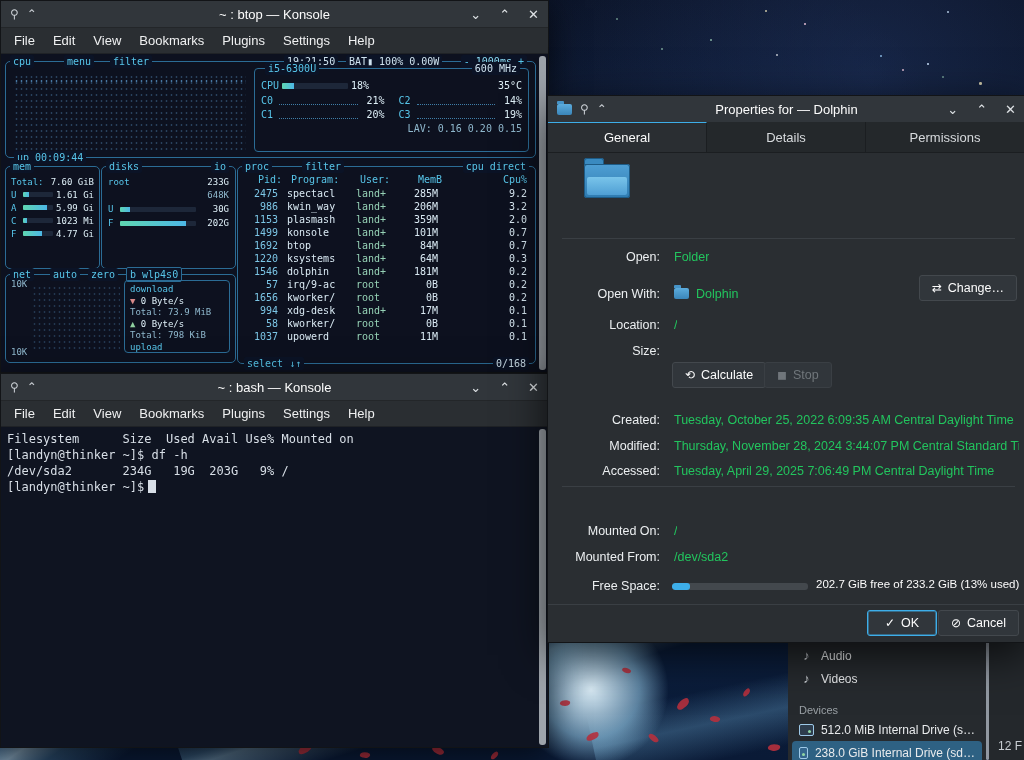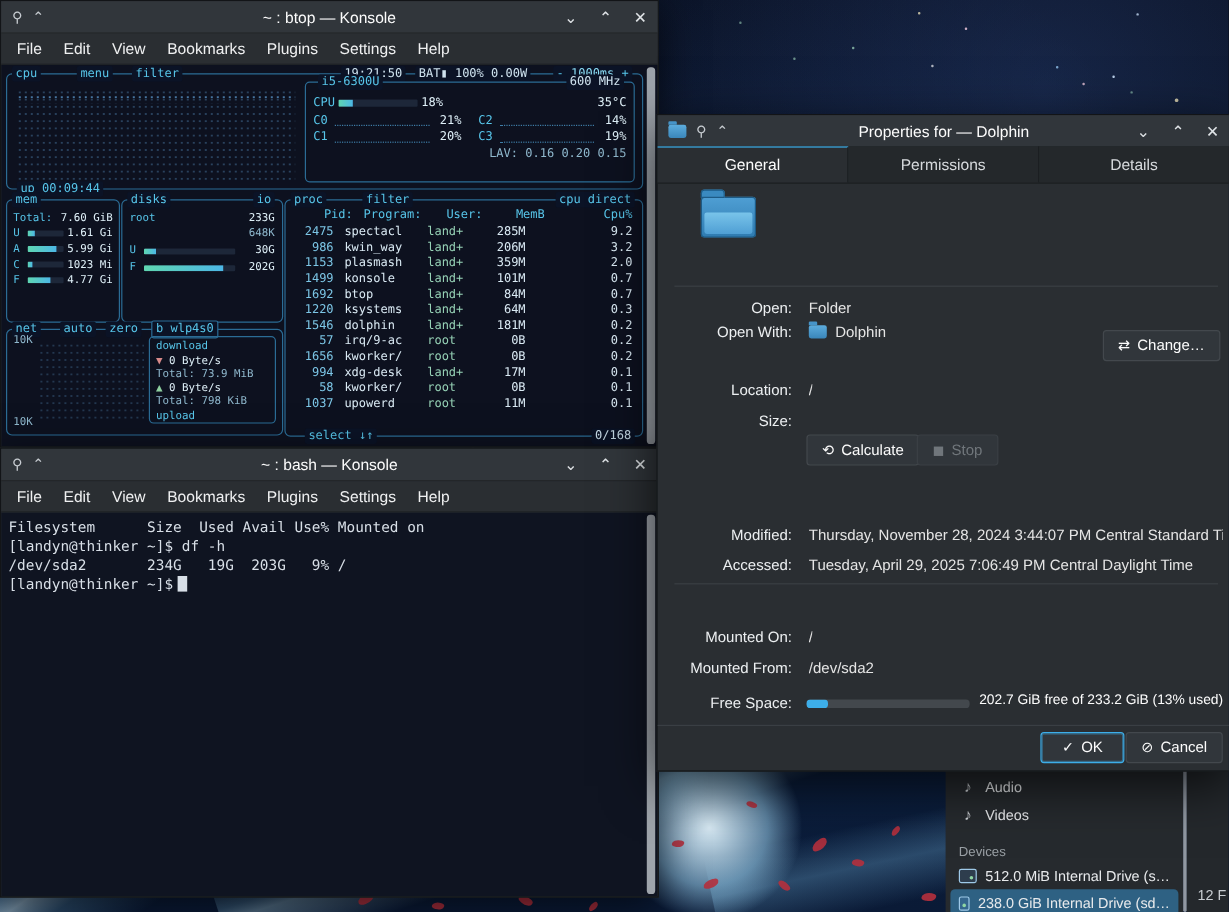--- a/index.html
+++ b/index.html
@@ -64,21 +64,21 @@
   
   .dialog{position:absolute;left:547px;top:95px;width:477px;height:546px;background:#2a2e32;
     border:1px solid #121417;box-shadow:0 12px 40px rgba(0,0,0,.7);z-index:5}
   .dlg-tabs{position:absolute;left:0;top:26px;right:0;height:30px;display:flex;background:#24282b;border-bottom:1px solid #1b1e21}
   .dlg-tab{flex:1;display:flex;align-items:center;justify-content:center;font-size:13px;color:#d7dadd;
     border-right:1px solid #1b1e21;background:#24282b}
   .dlg-tab.active{background:#2a2e32;color:#fcfcfc;border-top:1px solid #3daee9}
   .sep{position:absolute;left:14px;right:10px;height:1px;background:#3a3f44}
   .frow{position:absolute;left:0;right:6px;display:flex;align-items:center;font-size:12.5px;height:22px}
   .flabel{width:112px;min-width:112px;text-align:right;padding-right:14px;color:#eceff1}
-  .fvalue{color:#e5e5e5;white-space:nowrap;overflow:hidden}
+  .fvalue{color:#22c55e;white-space:nowrap;overflow:hidden}
   .btn{display:inline-flex;align-items:center;justify-content:center;gap:6px;background:#31363b;
     border:1px solid #43484d;border-radius:3px;color:#fcfcfc;font-size:12.5px;padding:0 12px;height:26px;
     font-family:"Liberation Sans",sans-serif}
   .btn.focus{border-color:#3daee9;box-shadow:inset 0 0 0 1px rgba(61,174,233,.45)}
   .btn.disabled{color:#70767b;border-color:#3a3f44}
   .btn .g{font-size:12px}
   .progress{position:absolute;height:7px;border-radius:3px;background:#43484d;overflow:hidden}
   .progress i{display:block;height:100%;background:#3daee9;border-radius:3px}
   .folder-big{position:absolute;left:36px;top:68px;width:46px;height:34px;border-radius:3px;
     background:linear-gradient(180deg,#4f9fd4,#2f7bb0);box-shadow:inset 0 0 0 1px #1d5b86}
@@ -427,21 +427,21 @@
                 <span class="lt" style="min-width:30px;text-align:right">202G</span>
               </div>
             </div>
         </div>
       </div>
 
       <div class="bx" style="left:236px;top:112px;width:297px;height:196px">
         <span class="chip" style="left:4px">proc</span>
         <span class="chip" style="left:64px">filter</span>
         <span class="chip" style="right:6px">cpu direct</span>
-        <div class="phead" style="position:absolute;left:18px;right:2px;top:6px">
+        <div class="phead" style="position:absolute;left:6px;right:2px;top:6px">
           <span class="c-pid">Pid:</span>
           <span class="c-prog">Program:</span>
           <span class="c-user">User:</span>
           <span class="c-mem">MemB</span>
           <span class="c-cpu">Cpu%</span>
         </div>
         <div style="position:absolute;left:2px;right:2px;top:20px;bottom:7px;overflow:hidden">
 
             <div class="prow">
               <span class="c-pid">2475</span>
@@ -532,21 +532,21 @@
             </div>
 
             <div class="prow">
               <span class="c-pid">1037</span>
               <span class="c-prog">upowerd</span>
               <span class="c-user">root</span>
               <span class="c-mem">11M</span>
               <span class="c-cpu">0.1</span>
             </div>
           </div>
-        <span class="chip bot" style="left:16px">select ↓↑</span>
+        <span class="chip bot" style="left:6px">select ↓↑</span>
         <span class="chip bot lt2" style="right:6px">0/168</span>
       </div>
 
       <div class="bx" style="left:4px;top:220px;width:229px;height:87px">
         <span class="chip" style="left:4px">net</span>
         <span class="chip" style="left:44px">auto</span>
         <span class="chip" style="left:82px">zero</span>
         <span class="chip" style="left:120px;border:1px solid #2b6c95;top:-8px">b wlp4s0</span>
         <span class="dim" style="position:absolute;left:5px;top:3px;font-size:9px">10K</span>
         <span class="dim" style="position:absolute;left:5px;bottom:3px;font-size:9px">10K</span>
@@ -652,37 +652,37 @@
     </div>
   </div>
 
   <div class="dlg-tabs">
 
       <div class="dlg-tab active">
         <span>General</span>
       </div>
 
       <div class="dlg-tab">
+        <span>Details</span>
+      </div>
+
+      <div class="dlg-tab">
         <span>Permissions</span>
-      </div>
-
-      <div class="dlg-tab">
-        <span>Details</span>
       </div>
     </div>
 
   <div class="folder-big"></div>
   <div class="sep" style="top:142px"></div>
 
   <div class="frow" style="top:150px">
     <span class="flabel">Open:</span>
     <span class="fvalue">Folder</span>
   </div>
 
-  <div class="frow" style="top:168px;height:25px">
+  <div class="frow" style="top:185px;height:25px">
     <span class="flabel">Open With:</span>
     <span class="folder-mini"></span>
     <span class="fvalue" style="margin-left:7px">Dolphin</span>
   </div>
   <button class="btn" style="position:absolute;right:8px;top:179px">
     <span class="g">⇄</span>
     <span>Change…</span>
   </button>
 
   <div class="frow" style="top:218px">
@@ -695,20 +695,24 @@
   </div>
   <button class="btn" style="position:absolute;left:124px;top:266px">
     <span class="g">⟲</span>
     <span>Calculate</span>
   </button>
   <button class="btn disabled" style="position:absolute;left:216px;top:266px">
     <span class="g">◼</span>
     <span>Stop</span>
   </button>
 
+  <div class="frow" style="top:313px">
+    <span class="flabel">Created:</span>
+    <span class="fvalue">Tuesday, October 25, 2022 6:09:35 AM Central Daylight Time</span>
+  </div>
   <div class="frow" style="top:339px">
     <span class="flabel">Modified:</span>
     <span class="fvalue">Thursday, November 28, 2024 3:44:07 PM Central Standard Time</span>
   </div>
   <div class="frow" style="top:364px">
     <span class="flabel">Accessed:</span>
     <span class="fvalue">Tuesday, April 29, 2025 7:06:49 PM Central Daylight Time</span>
   </div>
 
   <div class="sep" style="top:390px"></div>

